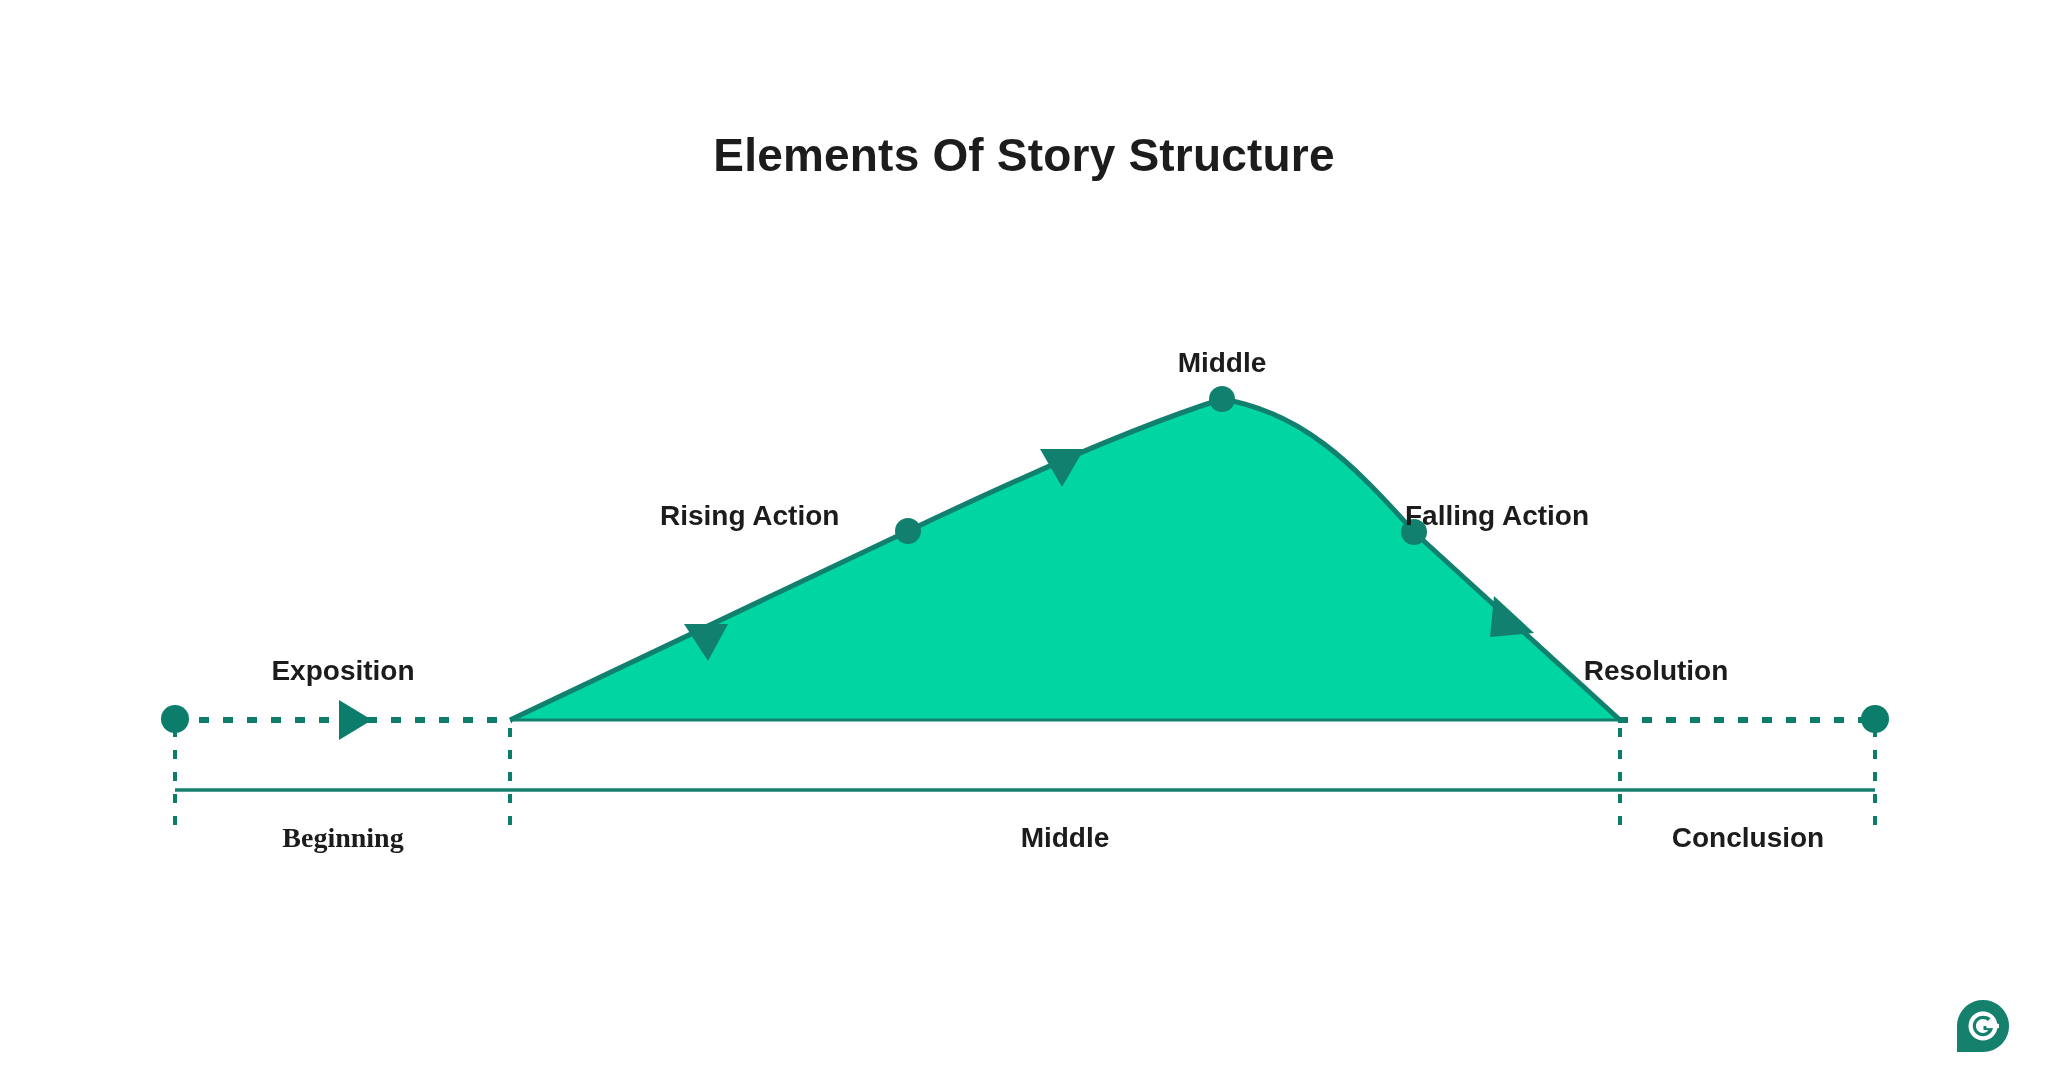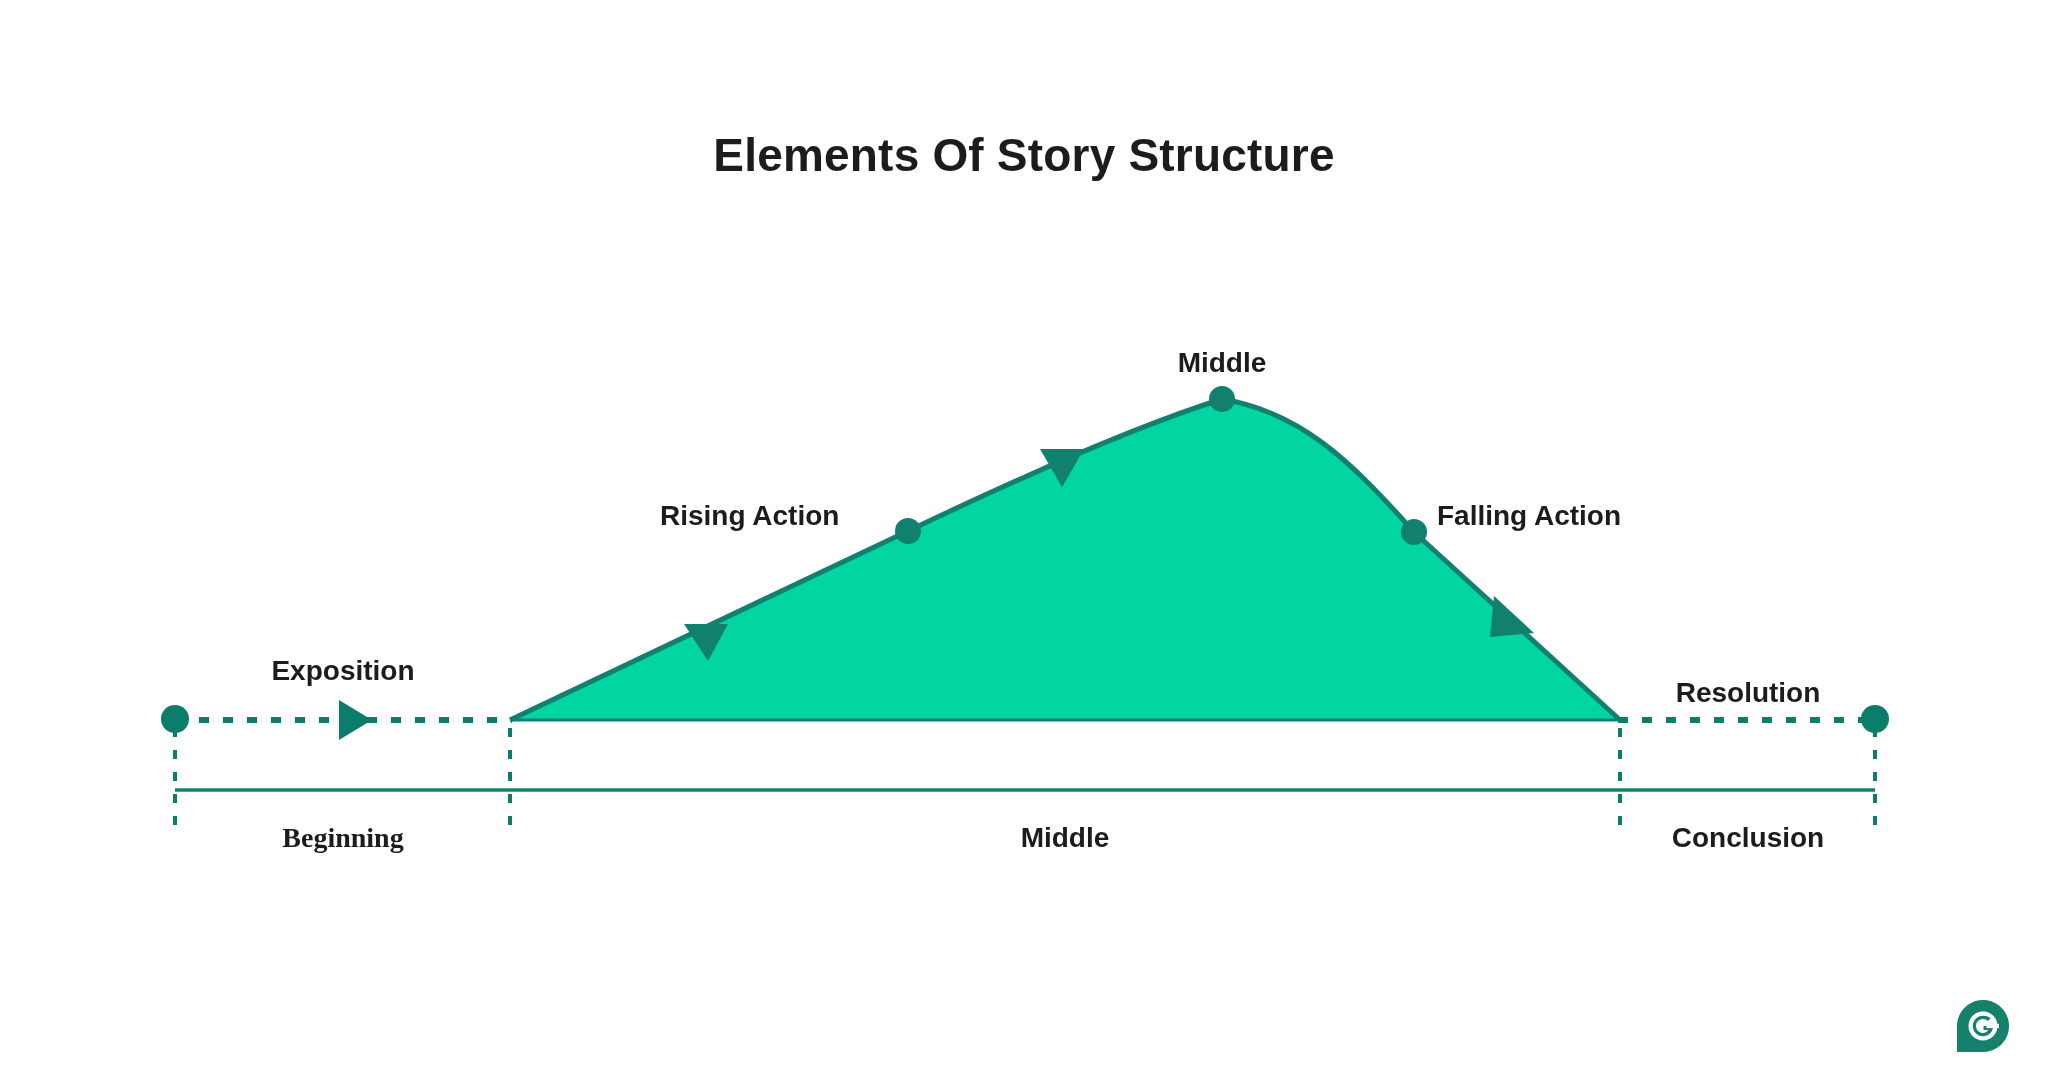--- a/index.html
+++ b/index.html
@@ -113,23 +113,23 @@
     <circle cx="1414" cy="532" r="13" fill="#12806E"></circle>
     <circle cx="1875" cy="719" r="14" fill="#0B7D6A"></circle>
   </svg>
 
   <div class="plot-label center" style="left:343px; top:655px;text-align:right;">Exposition</div>
 
   <div class="plot-label" style="left:660px; top:500px;">Rising Action</div>
 
   <div class="plot-label center" style="left:1222px; top:347px;">Middle</div>
 
-  <div class="plot-label" style="left:1437px; top:500px;">Falling Action</div>
+  <div class="plot-label" style="left:1405px; top:500px;">Falling Action</div>
 
-  <div class="plot-label center" style="left:1748px; top:655px;margin-top:22px;">Resolution</div>
+  <div class="plot-label center" style="left:1656px; top:655px;">Resolution</div>
 
   <div class="phase-label" style="left:343px; top:822px;font-family:Liberation Serif, serif;">Beginning</div>
 
   <div class="phase-label" style="left:1065px; top:822px;text-align:right;">Middle</div>
 
   <div class="phase-label" style="left:1748px; top:822px;">Conclusion</div>
 
   <svg id="logo" viewBox="0 0 52 52">
     <path d="M26 0 C40.36 0 52 11.64 52 26 C52 40.36 40.36 52 26 52 L0 52 L0 26 C0 11.64 11.64 0 26 0 Z" fill="#15806C"></path>
     <path d="M26 11.5 C34.0 11.5 40.5 18.0 40.5 26 C40.5 34.0 34.0 40.5 26 40.5 C18.0 40.5 11.5 34.0 11.5 26 C11.5 18.0 18.0 11.5 26 11.5 Z M26 15.8 C20.4 15.8 15.8 20.4 15.8 26 C15.8 31.6 20.4 36.2 26 36.2 C31.6 36.2 36.2 31.6 36.2 26 L26.5 26 L26.5 30.0 L31.2 30.0 C29.9 32.2 28.1 33.0 26 33.0 C22.1 33.0 19.0 29.9 19.0 26 C19.0 22.1 22.1 19.0 26 19.0 C27.9 19.0 29.6 19.8 30.9 21.0 L33.6 18.3 C31.6 16.7 29.0 15.8 26 15.8 Z" fill="#ffffff"></path>

